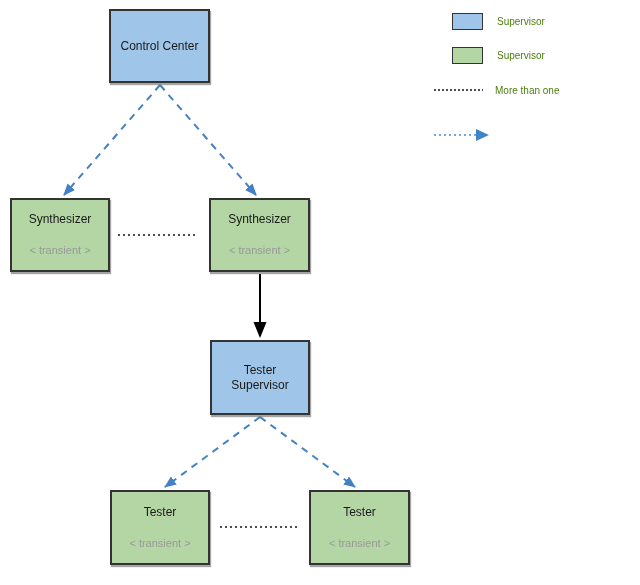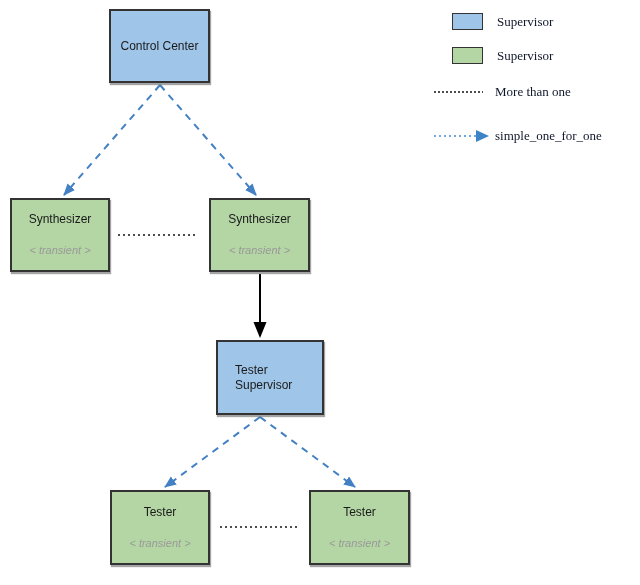--- a/index.html
+++ b/index.html
@@ -39,55 +39,54 @@
 
   .node {
     position: absolute;
     box-sizing: border-box;
     border: 2px solid var(--node-border, #333333);
     box-shadow: 1px 2px 1px rgba(90,90,90,0.55);
     display: flex;
     flex-direction: column;
     align-items: center;
     justify-content: center;
+    text-align: center;
     font-size: 12px;
     line-height: 15px;
     color: #1a1a1a;
   }
   .node.sup { background: var(--supervisor-fill, #9fc5e8); }
   .node.gen { background: var(--genserver-fill, #b4d6a4); }
   .nlabel { max-width: 86px; }
   .node-tester-supervisor .nlabel { max-width: 70px; }
   .sublabel {
     margin-top: 16px;
     font-size: 11px;
     color: var(--transient-text, #999999);
     white-space: nowrap;
-    font-style: italic;
   }
 
   .legend-row {
     position: absolute;
     display: flex;
     align-items: center;
   }
   .swatch {
     box-sizing: border-box;
     width: 31px; height: 17px;
     border: 1.5px solid var(--node-border, #333333);
     flex: 0 0 auto;
   }
   .swatch.sup { background: var(--supervisor-fill, #9fc5e8); }
   .swatch.gen { background: var(--genserver-fill, #b4d6a4); }
   .legend-label {
     margin-left: 14px;
-    font-size: 13px;
-    color: #0f172a;
+    font-size: 10px;
+    color: #4d7c0f;
     white-space: nowrap;
-    font-family: Liberation Serif, serif;
   }
   .legend-line-cell { flex: 0 0 auto; display: block; }
   .legend-dotted-dark {
     stroke: var(--dotted-line, #4d4d4d);
     stroke-width: 2;
     stroke-dasharray: 2,2;
   }
   .legend-dotted-blue {
     stroke: var(--legend-dotted-blue, #6fa8dc);
     stroke-width: 2;
@@ -130,21 +129,21 @@
   <div class="node gen" style="left:10px; top:198px; width:100px; height:74px;">
     <div class="nlabel">Synthesizer</div>
     <div class="sublabel">&lt; transient &gt;</div>
   </div>
 
   <div class="node gen" style="left:209px; top:198px; width:101px; height:74px;">
     <div class="nlabel">Synthesizer</div>
     <div class="sublabel">&lt; transient &gt;</div>
   </div>
 
-  <div class="node sup node-tester-supervisor" style="left:216px; top:340px; width:108px; height:75px;">
+  <div class="node sup node-tester-supervisor" style="left:210px; top:340px; width:100px; height:75px;">
     <div class="nlabel">Tester Supervisor</div>
   </div>
 
   <div class="node gen" style="left:110px; top:490px; width:100px; height:75px;">
     <div class="nlabel">Tester</div>
     <div class="sublabel">&lt; transient &gt;</div>
   </div>
 
   <div class="node gen" style="left:309px; top:490px; width:101px; height:75px;">
     <div class="nlabel">Tester</div>
@@ -168,17 +167,16 @@
         <line class="legend-dotted-dark" x1="1" y1="6" x2="50" y2="6"></line>
       </svg>
       <span class="legend-label" style="margin-left:12px;">More than one</span>
     </div>
 
     <div class="legend-row" style="left:433px; top:128px;">
       <svg class="legend-line-cell" width="57" height="14" viewBox="0 0 57 14" xmlns="http://www.w3.org/2000/svg">
         <line class="legend-dotted-blue" x1="1" y1="7" x2="43" y2="7"></line>
         <polygon class="legend-arrowhead" points="43,1 56,7 43,13"></polygon>
       </svg>
-      <span class="legend-label" style="margin-left:5px;">simple_one_for_one</span>
     </div>
 
   </div>
 </div>
 
 </body></html>

